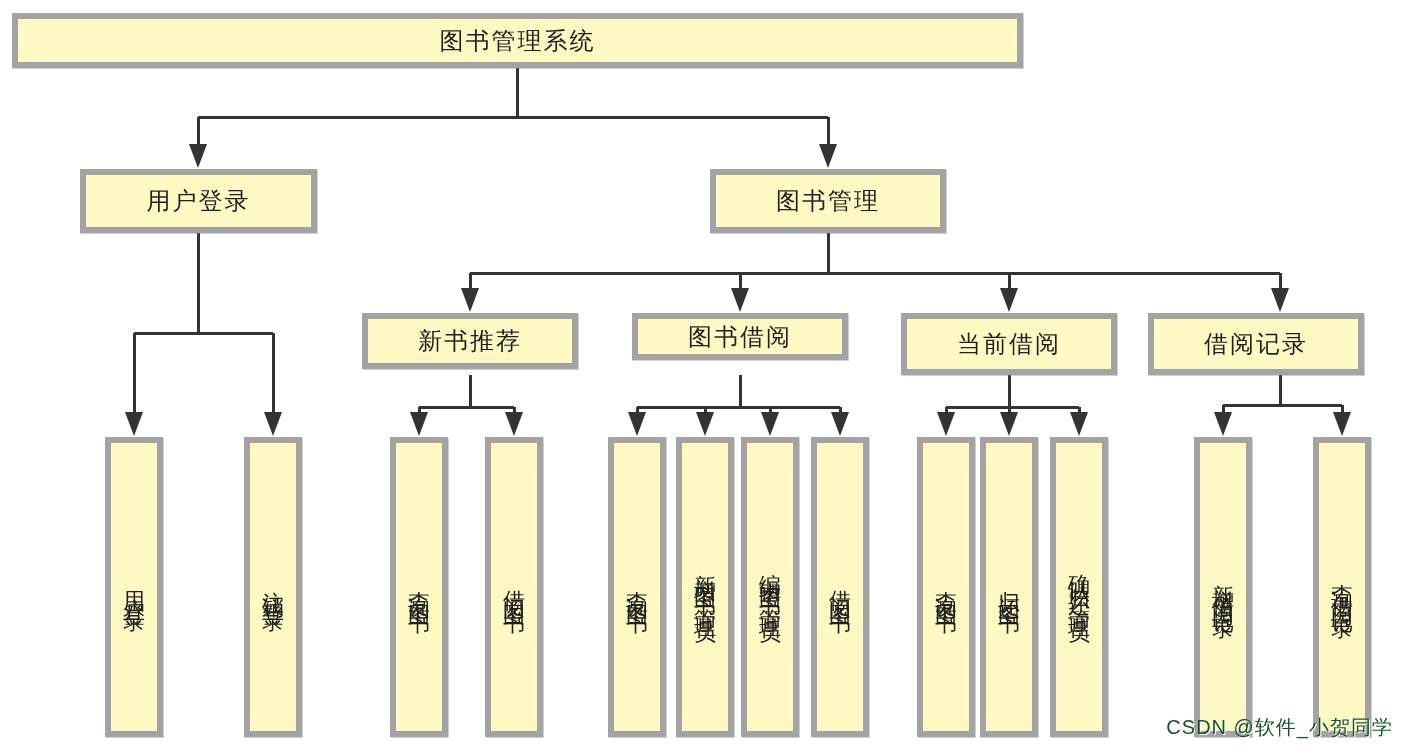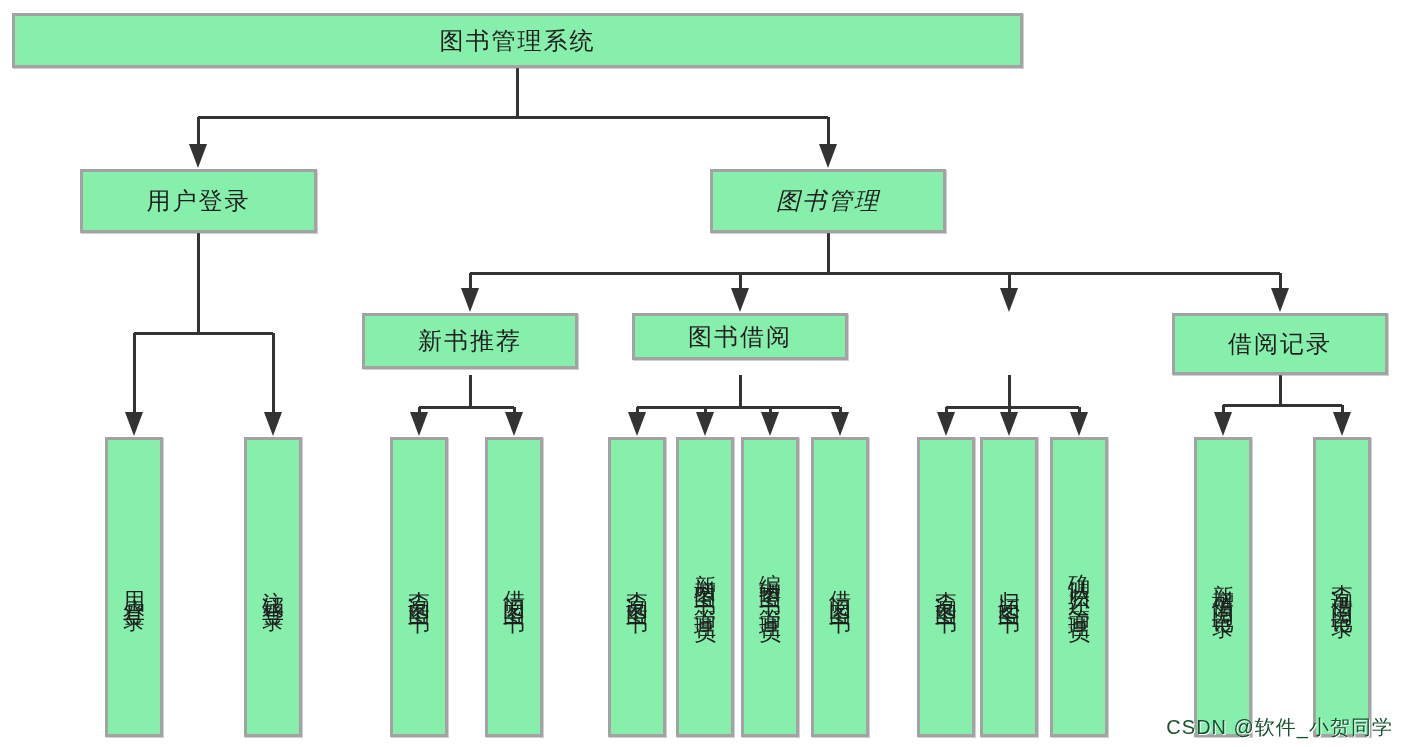--- a/index.html
+++ b/index.html
@@ -13,22 +13,22 @@
   }
   svg.connectors {
     position: absolute;
     left: 0; top: 0;
     width: 1405px; height: 747px;
     z-index: 0;
   }
   .box {
     position: absolute;
     box-sizing: border-box;
-    background: #86efac;
-    border: 3px solid #a3a3a3;
+    background: #fef9c3;
+    border: 6px solid #a3a3a3;
     color: #1f1f1f;
     display: flex;
     align-items: center;
     justify-content: center;
     z-index: 1;
     box-shadow: 1px 1px 0 rgba(120,120,120,0.35);
   }
   .hlabel {
     font-size: 24px;
     letter-spacing: 2px;
@@ -104,31 +104,34 @@
     </g>
   </svg>
 
   <div class="box" style="left:12px; top:13px; width:1011px; height:55px;">
     <span class="hlabel">图书管理系统</span>
   </div>
 
   <div class="box" style="left:80px; top:169px; width:237px; height:64px;">
     <span class="hlabel">用户登录</span>
   </div>
-  <div class="box" style="left:710px; top:169px; width:236px; height:64px;font-style:italic;">
+  <div class="box" style="left:710px; top:169px; width:236px; height:64px;">
     <span class="hlabel">图书管理</span>
   </div>
 
   <div class="box" style="left:362px; top:313px; width:216px; height:56px;">
     <span class="hlabel">新书推荐</span>
   </div>
   <div class="box" style="left:632px; top:313px; width:216px; height:47px;">
     <span class="hlabel">图书借阅</span>
   </div>
-  <div class="box" style="left:1172px; top:313px; width:216px; height:62px;">
+  <div class="box" style="left:901px; top:313px; width:216px; height:62px;">
+    <span class="hlabel">当前借阅</span>
+  </div>
+  <div class="box" style="left:1148px; top:313px; width:216px; height:62px;">
     <span class="hlabel">借阅记录</span>
   </div>
 
   <div class="box leaf" style="left:105px;">
     <span class="vlabel">用户登录</span>
   </div>
   <div class="box leaf" style="left:244px;">
     <span class="vlabel">注销登录</span>
   </div>
 

